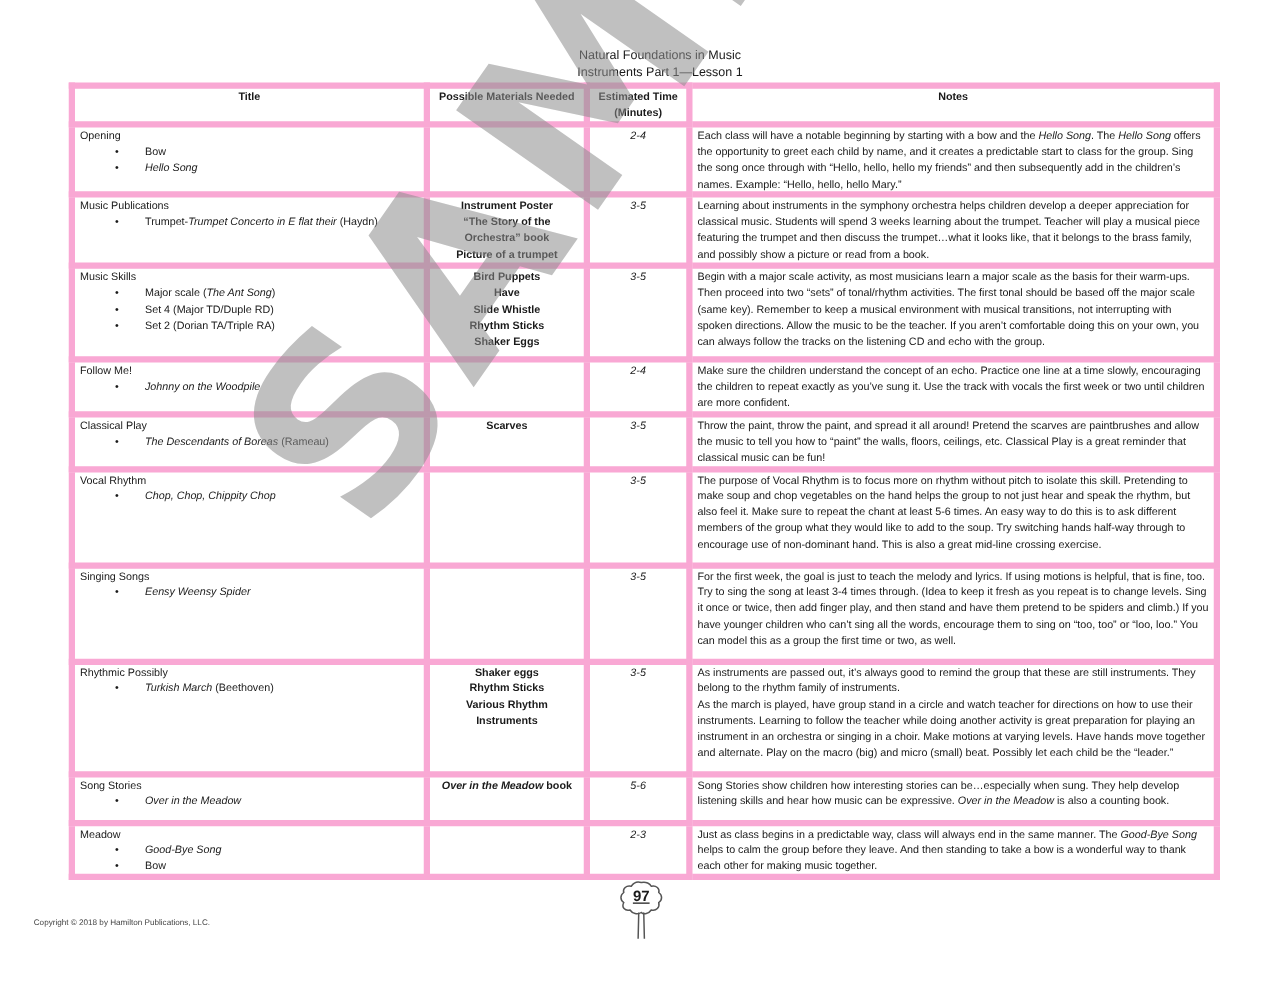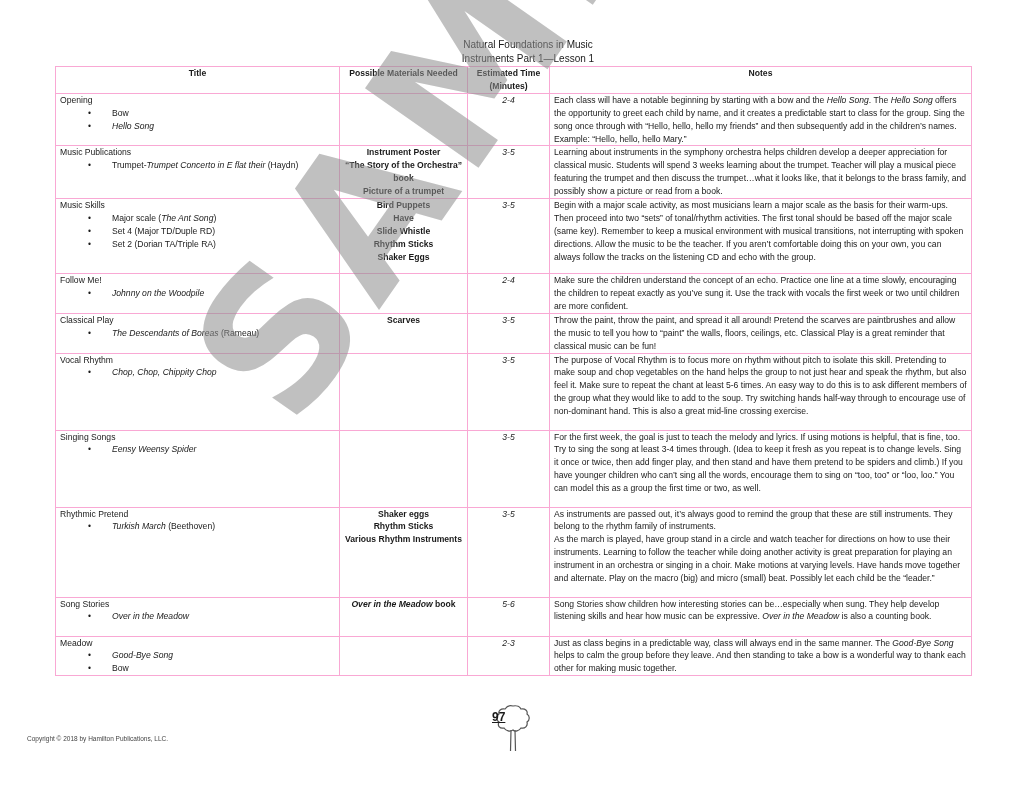--- a/index.html
+++ b/index.html
@@ -31,21 +31,21 @@
       position: absolute;
       left: 55px;
       top: 66px;
       width: 916px;
       border-collapse: collapse;
       table-layout: fixed;
       font-size: 8.6px;
       line-height: 12.9px;
     }
     table.lesson th, table.lesson td {
-      border: 1px solid #f9a8d4;
+      border: 5px solid #f9a8d4;
       vertical-align: top;
       padding: 0 4px;
     }
     table.lesson th {
       font-weight: bold;
       text-align: center;
       height: 25px;
       vertical-align: top;
     }
     col.c1 { width: 284px; }
@@ -109,20 +109,21 @@
       left: 492px;
       top: 703px;
       width: 42px;
       height: 50px;
     }
     .page-num-badge .num {
       position: absolute;
       left: 0;
       top: 7px;
       width: 42px;
+      text-align: center;
       font-weight: bold;
       font-size: 12px;
       text-decoration: underline;
     }
   </style>
 </head>
 <body>
 
 <div class="page-title line1">Natural Foundations in Music</div>
 <div class="page-title line2">Instruments Part 1—Lesson 1</div>
@@ -238,21 +239,21 @@
           <li><span class="it">Eensy Weensy Spider</span></li>
         </ul>
       </td>
       <td class="materials"></td>
       <td class="time">3-5</td>
       <td class="notes">For the first week, the goal is just to teach the melody and lyrics. If using motions is helpful, that is fine, too. Try to sing the song at least 3-4 times through. (Idea to keep it fresh as you repeat is to change levels. Sing it once or twice, then add finger play, and then stand and have them pretend to be spiders and climb.) If you have younger children who can’t sing all the words, encourage them to sing on “too, too” or “loo, loo.” You can model this as a group the first time or two, as well.</td>
     </tr>
 
     <tr style="height:90px">
       <td class="title-cell">
-        <span class="row-title">Rhythmic Pretend</span>
+        <span class="row-title">Rhythmic Possibly</span>
         <ul class="sub">
           <li><span class="it">Turkish March</span><span> (Beethoven)</span></li>
         </ul>
       </td>
       <td class="materials">
         <div>Shaker eggs</div>
         <div>Rhythm Sticks</div>
         <div>Various Rhythm Instruments</div>
       </td>
       <td class="time">3-5</td>

